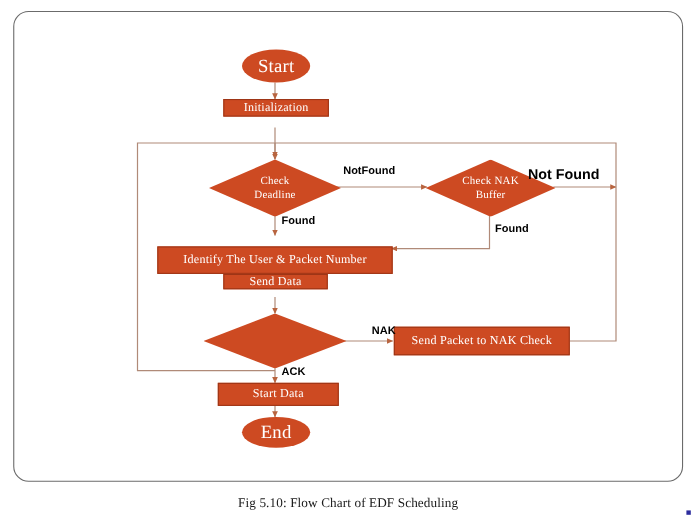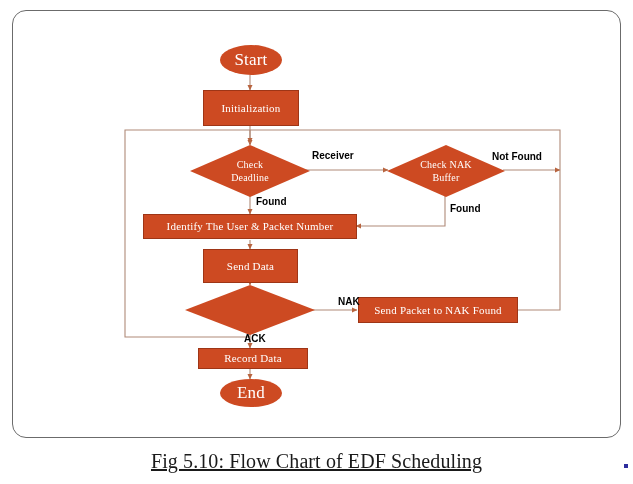--- a/index.html
+++ b/index.html
@@ -93,24 +93,23 @@
     z-index: 5;
   }
   
   #caption {
     position: absolute;
     left: 0;
     top: 450px;
     width: 633px;
     text-align: center;
     font-family: "Liberation Serif", serif;
-    font-size: 20px;
+    font-size: 12px;
     color: #1a1a1a;
     letter-spacing: 0.1px;
-    text-decoration: underline;
   }
   #corner-mark {
     position: absolute;
     left: 624px;
     top: 464px;
     width: 4px;
     height: 4px;
     background: #2d2d9e;
   }
 </style>
@@ -161,73 +160,73 @@
       <path d="M250,337 L125,337 L125,130 L250,130"></path>
 
       <path d="M250,369 L250,379" marker-end="url(#ah)"></path>
     </g>
   </svg>
 
   <div class="node node-term" style="left:220px; top:45px; width:62px; height:30px;">
     <span>Start</span>
   </div>
 
-  <div class="node node-proc" style="left:203px; top:90px; width:96px; height:36px;">
+  <div class="node node-proc" style="left:203px; top:90px; width:96px; height:16px;">
     <span>Initialization</span>
   </div>
 
   <div class="node node-dec" style="left:387px; top:145px; width:118px; height:52px;">
     <span class="dia-shape"></span>
     <span class="dia-text">
       <span>Check NAK</span><br>
       <span>Buffer</span>
     </span>
   </div>
 
   <div class="node node-dec" style="left:190px; top:145px; width:120px; height:52px;">
     <span class="dia-shape"></span>
     <span class="dia-text">
       <span>Check</span><br>
       <span>Deadline</span>
     </span>
   </div>
 
-  <div class="node node-proc" style="left:143px; top:214px; width:214px; height:25px;">
+  <div class="node node-proc" style="left:143px; top:224px; width:214px; height:25px;">
     <span>Identify The User &amp; Packet Number</span>
   </div>
 
-  <div class="node node-proc" style="left:203px; top:249px; width:95px; height:34px;">
+  <div class="node node-proc" style="left:203px; top:249px; width:95px; height:14px;">
     <span>Send Data</span>
   </div>
 
   <div class="node node-dec" style="left:185px; top:285px; width:130px; height:50px;">
     <span class="dia-shape"></span>
   </div>
 
   <div class="node node-proc" style="left:358px; top:297px; width:160px; height:26px;">
-    <span>Send Packet to NAK Found</span>
+    <span>Send Packet to NAK Check</span>
   </div>
 
   <div class="node node-proc" style="left:198px; top:348px; width:110px; height:21px;">
-    <span>Record Data</span>
+    <span>Start Data</span>
   </div>
 
   <div class="node node-term" style="left:220px; top:379px; width:62px; height:28px;">
     <span>End</span>
   </div>
 
-  <div class="edge-label" style="left:312px; top:150px;">Receiver</div>
-
-  <div class="edge-label" style="left:492px; top:151px; font-size:10px;">Not Found</div>
+  <div class="edge-label" style="left:312px; top:150px;">NotFound</div>
+
+  <div class="edge-label" style="left:480px; top:151px; font-size:13px;">Not Found</div>
 
   <div class="edge-label" style="left:256px; top:196px;">Found</div>
 
   <div class="edge-label" style="left:450px; top:203px;">Found</div>
 
   <div class="edge-label" style="left:338px; top:296px;">NAK</div>
 
-  <div class="edge-label" style="left:244px; top:333px;text-align:right;">ACK</div>
+  <div class="edge-label" style="left:256px; top:333px;text-align:right;">ACK</div>
 
   <div id="caption">Fig 5.10: Flow Chart of EDF Scheduling</div>
 
   <div id="corner-mark"></div>
 
 </div>
 
 </body></html>

